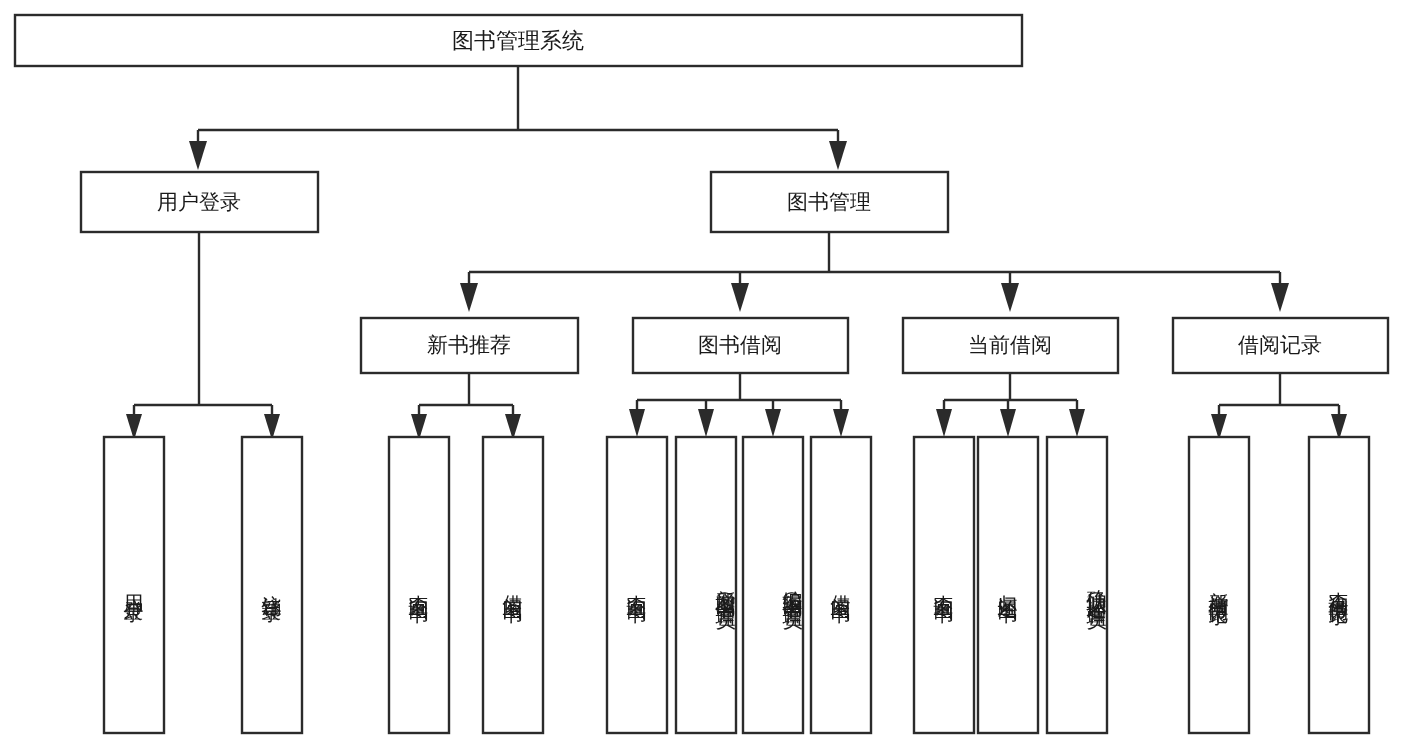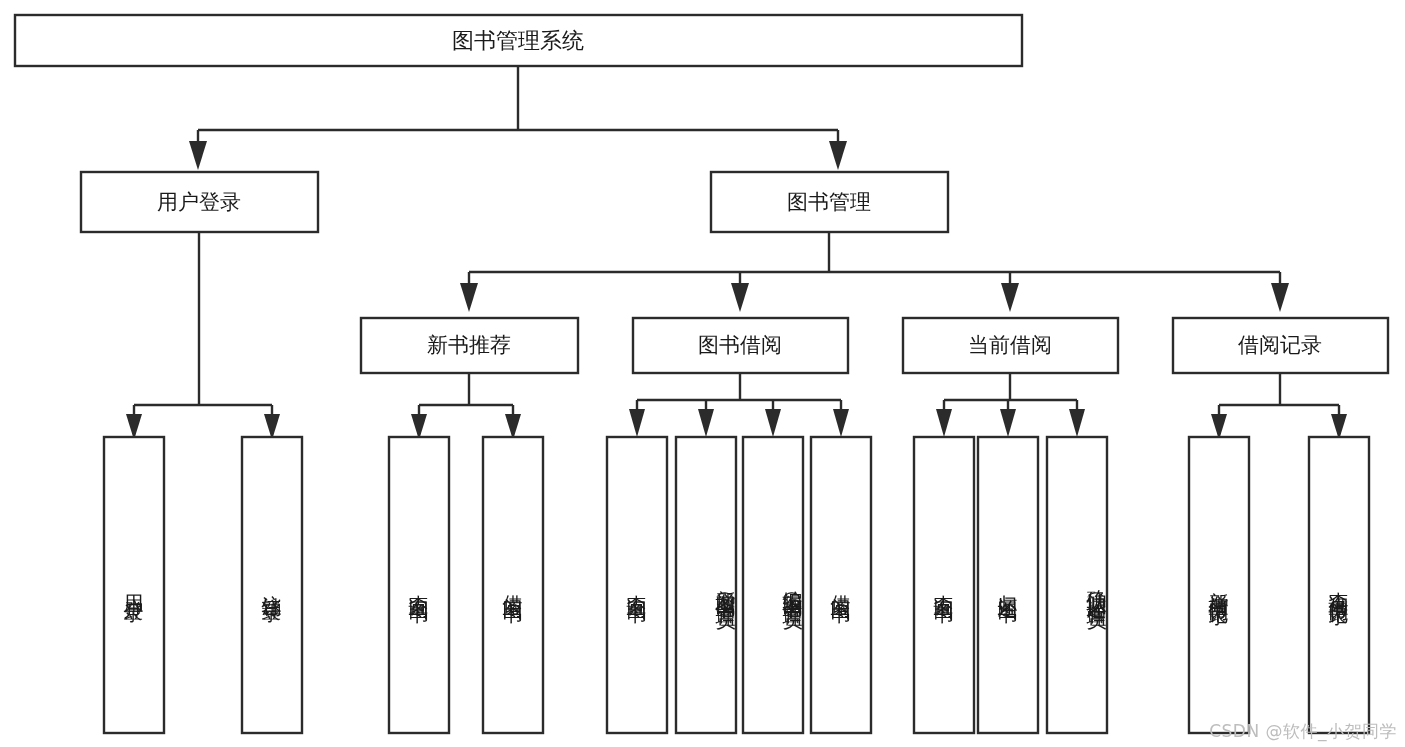--- a/index.html
+++ b/index.html
@@ -224,15 +224,14 @@
   <div class="vlabel" style="left:743px; top:442px; width:60px; height:290px;">编辑图书（管理员）</div>
   <div class="vlabel center-v" style="left:811px; top:437px; width:60px; height:296px;">借阅图书</div>
 
   <div class="vlabel center-v" style="left:914px; top:437px; width:60px; height:296px;">查询图书</div>
   <div class="vlabel center-v" style="left:978px; top:437px; width:60px; height:296px;">归还图书</div>
   <div class="vlabel" style="left:1047px; top:442px; width:60px; height:290px;">确认归还（管理员）</div>
 
   <div class="vlabel center-v" style="left:1189px; top:437px; width:60px; height:296px;">新增借阅记录</div>
   <div class="vlabel center-v" style="left:1309px; top:437px; width:60px; height:296px;">查询借阅记录</div>
 
-  <div class="watermark">CSDN @软件_小贺同学</div>
 
 </div>
 
 </body></html>

